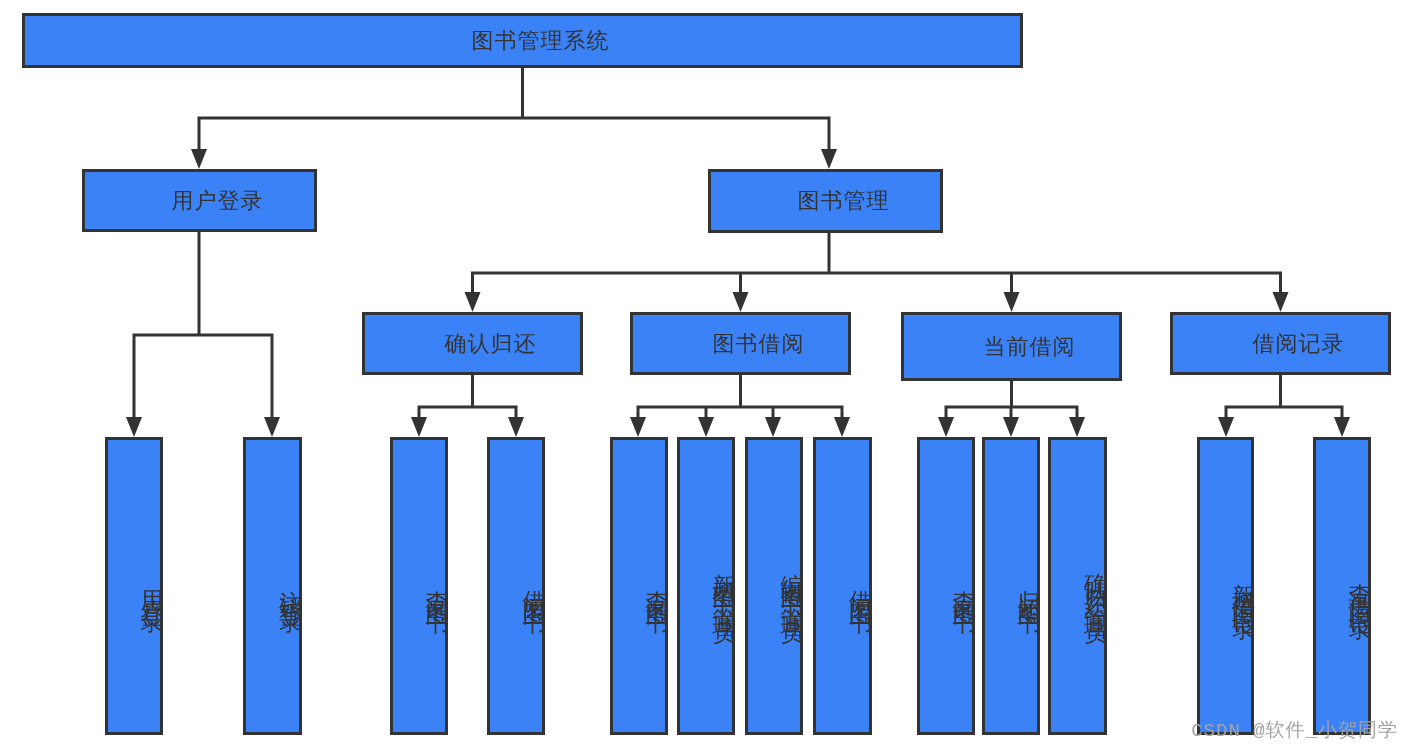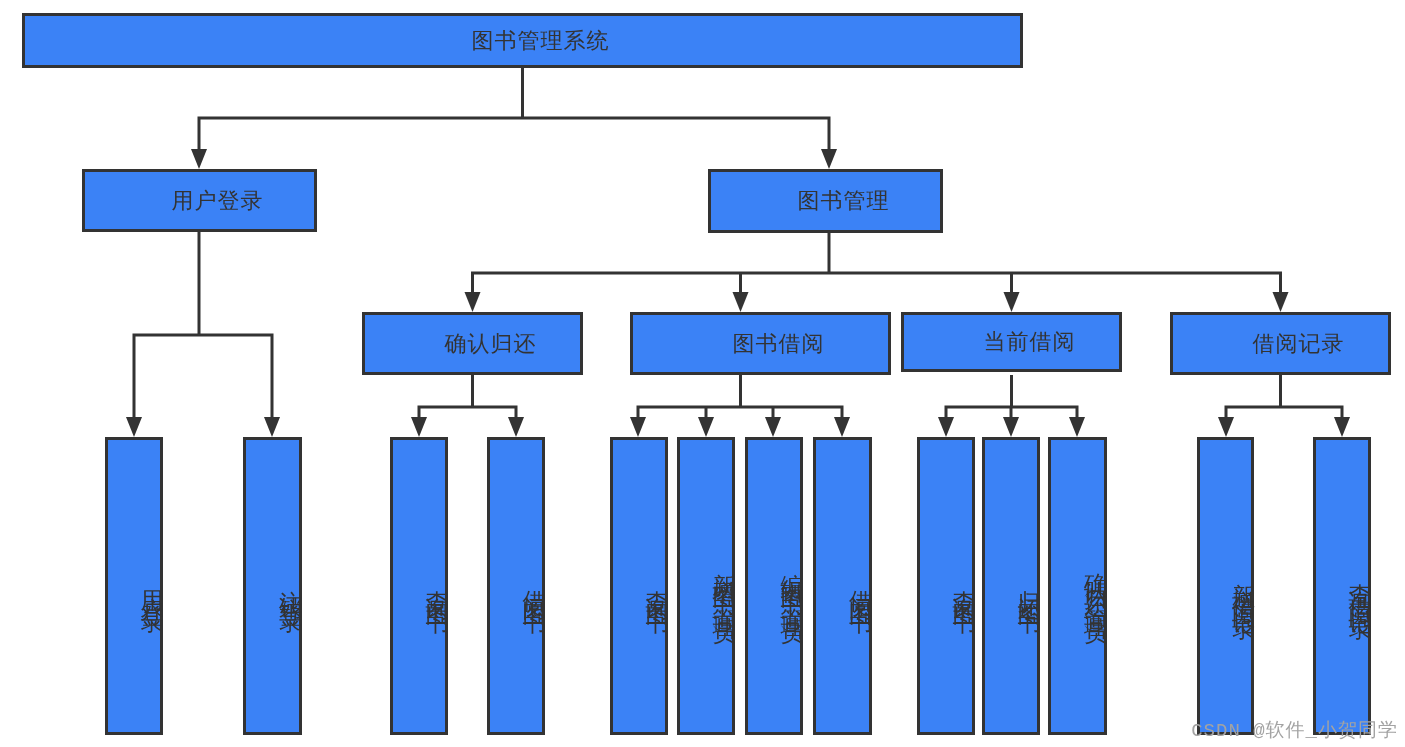--- a/index.html
+++ b/index.html
@@ -113,22 +113,22 @@
       <polygon points="1334,417 1350,417 1342,437"></polygon>
     </g>
   </svg>
 
   <div class="node" style="left:22px;top:13px;width:1001px;height:55px;">图书管理系统</div>
 
   <div class="node" style="left:82px;top:169px;width:235px;height:63px;">用户登录</div>
   <div class="node" style="left:708px;top:169px;width:235px;height:64px;">图书管理</div>
 
   <div class="node" style="left:362px;top:312px;width:221px;height:63px;">确认归还</div>
-  <div class="node" style="left:630px;top:312px;width:261px;height:63px;">图书借阅</div>
-  <div class="node" style="left:901px;top:312px;width:221px;height:60px;">当前借阅</div>
+  <div class="node" style="left:630px;top:312px;width:221px;height:63px;">图书借阅</div>
+  <div class="node" style="left:901px;top:312px;width:221px;height:69px;">当前借阅</div>
   <div class="node" style="left:1170px;top:312px;width:221px;height:63px;text-align:right;">借阅记录</div>
 
   <div class="node leaf" style="left:105px;top:437px;width:58px;height:298px;">
     <span>用户登录</span>
   </div>
   <div class="node leaf" style="left:243px;top:437px;width:59px;height:298px;">
     <span>注销登录</span>
   </div>
 
   <div class="node leaf" style="left:390px;top:437px;width:58px;height:298px;">

